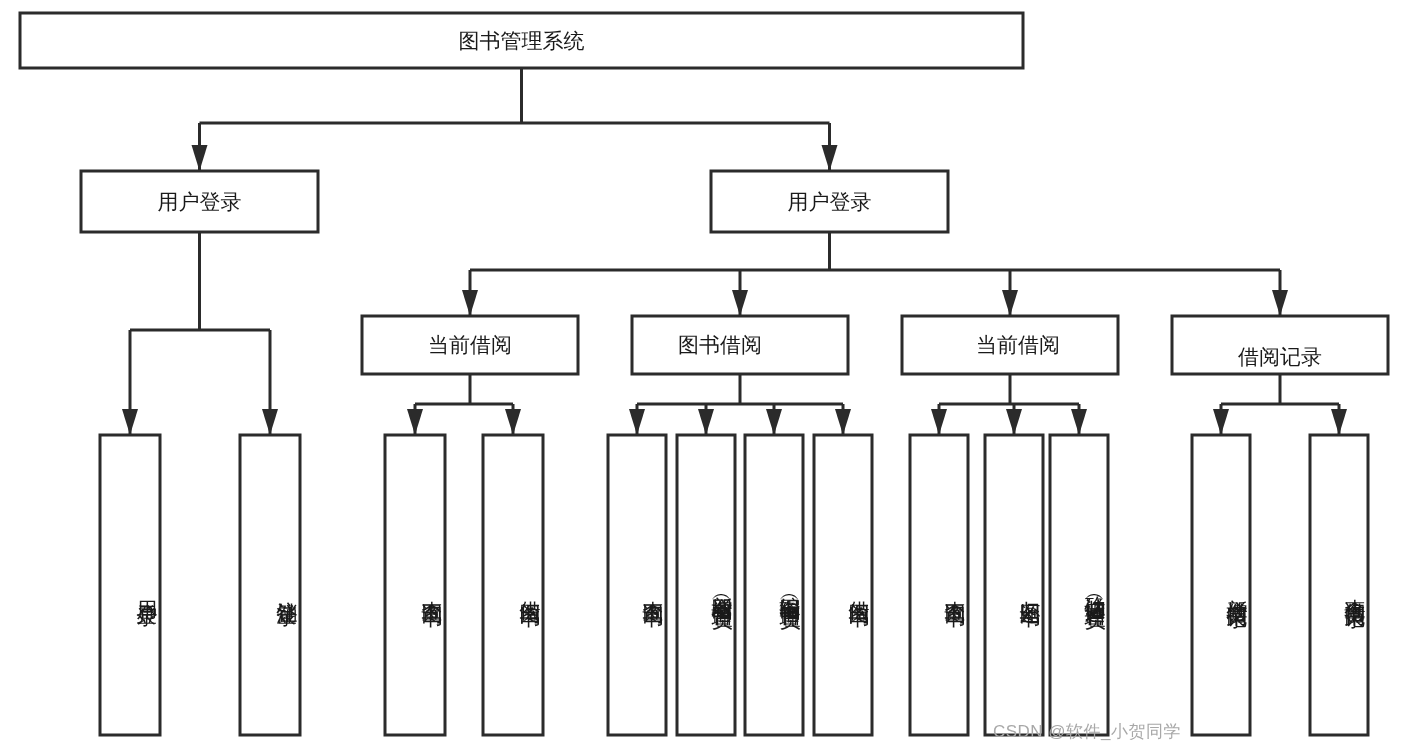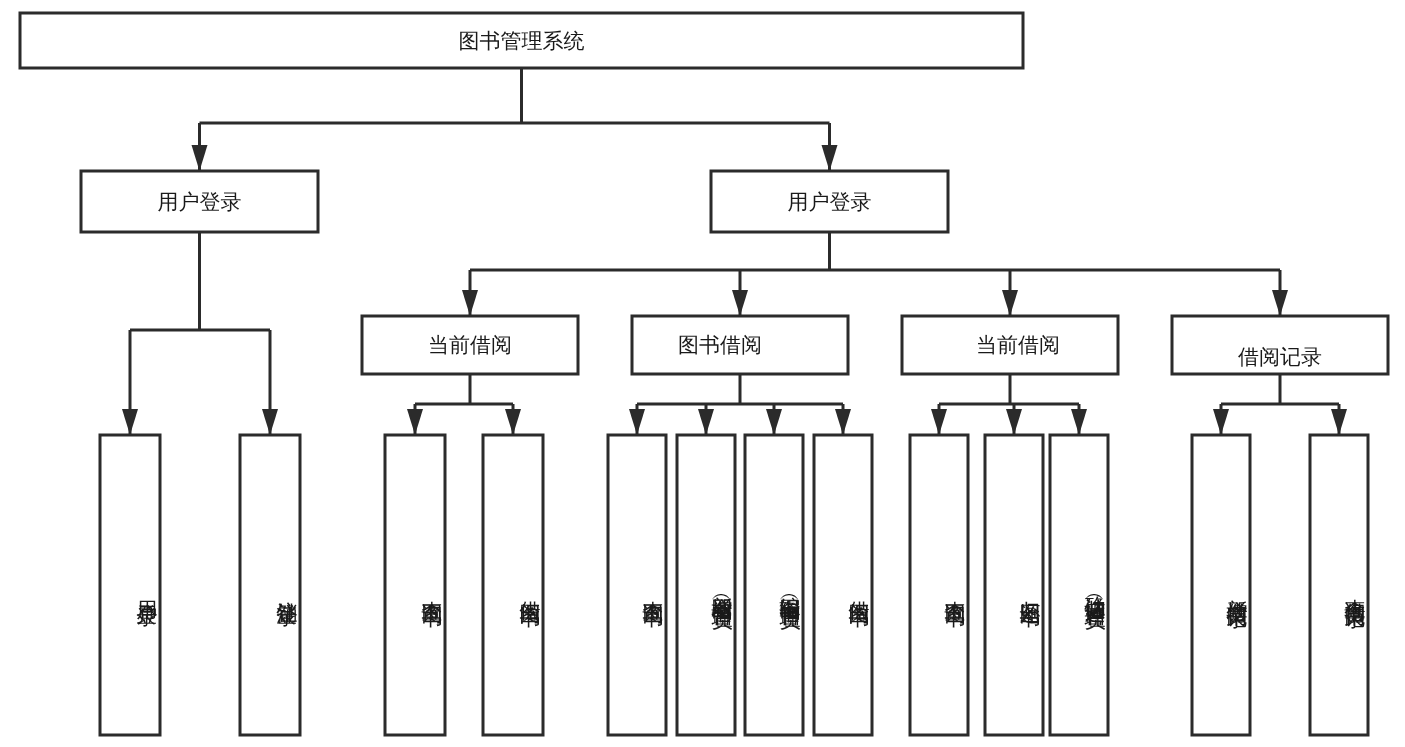--- a/index.html
+++ b/index.html
@@ -176,14 +176,15 @@
       <div class="node-label vertical" style="left: 677px; top: 435px; width: 58px; height: 300px;">新增图书（管理员）</div>
       <div class="node-label vertical" style="left: 745px; top: 435px; width: 58px; height: 300px;">编辑图书（管理员）</div>
       <div class="node-label vertical" style="left: 814px; top: 435px; width: 58px; height: 300px;">借阅图书</div>
       <div class="node-label vertical" style="left: 910px; top: 435px; width: 58px; height: 300px;">查询图书</div>
       <div class="node-label vertical" style="left: 985px; top: 435px; width: 58px; height: 300px;">归还图书</div>
       <div class="node-label vertical" style="left: 1050px; top: 435px; width: 58px; height: 300px;">确认归还（管理员）</div>
       <div class="node-label vertical" style="left: 1192px; top: 435px; width: 58px; height: 300px;">新增借阅记录</div>
       <div class="node-label vertical" style="left: 1310px; top: 435px; width: 58px; height: 300px;">查询借阅记录</div>
     </div>
 
+  <div id="watermark">CSDN @软件_小贺同学</div>
 
 </div>
 
 </body></html>

